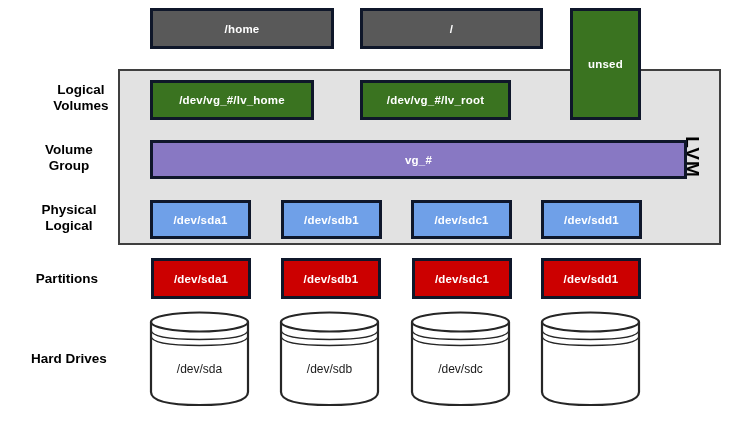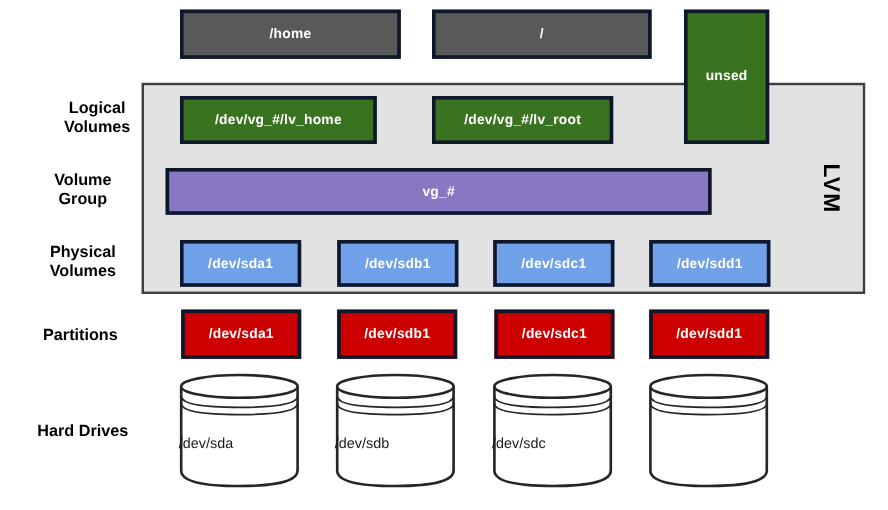--- a/index.html
+++ b/index.html
@@ -77,60 +77,60 @@
     position: absolute;
     width: 101px;
     height: 97px;
   }
   .drive svg { display: block; }
   .drive-label {
     position: absolute;
     left: 0;
     top: 52px;
     width: 101px;
-    text-align: left;
+    text-align: center;
     font-size: 12px;
     color: #1a1a1a;
     font-weight: normal;
   }
 </style>
 </head>
 <body>
 
 <div class="canvas">
 
 
   <div class="row-label" style="left:26px; top:82px; width:110px;">Logical
 Volumes</div>
 
   <div class="row-label" style="left:14px; top:142px; width:110px;">Volume
 Group</div>
 
   <div class="row-label" style="left:14px; top:202px; width:110px;">Physical
-Volumes</div>
+Logical</div>
 
   <div class="row-label" style="left:12px; top:271px; width:110px;">Partitions</div>
 
   <div class="row-label" style="left:14px; top:351px; width:110px;">Hard Drives</div>
 
   <div class="lvm-box">
     <div class="lvm-label">LVM</div>
   </div>
 
   <div class="block fs" style="left:150px; top:8px; width:184px; height:41px;">/home</div>
 
   <div class="block fs" style="left:360px; top:8px; width:183px; height:41px;">/</div>
 
   <div class="block lv" style="left:150px; top:80px; width:164px; height:40px;">/dev/vg_#/lv_home</div>
 
   <div class="block lv" style="left:570px; top:8px; width:71px; height:112px;">unsed</div>
 
   <div class="block lv" style="left:360px; top:80px; width:151px; height:40px;">/dev/vg_#/lv_root</div>
 
-  <div class="block vg" style="left:138px; top:140px; width:455px; height:39px;">vg_#</div>
+  <div class="block vg" style="left:150px; top:140px; width:537px; height:39px;">vg_#</div>
 
   <div class="block pv" style="left:150px; top:200px; width:101px; height:39px;">/dev/sda1</div>
 
   <div class="block pv" style="left:281px; top:200px; width:101px; height:39px;">/dev/sdb1</div>
 
   <div class="block pv" style="left:411px; top:200px; width:101px; height:39px;">/dev/sdc1</div>
 
   <div class="block pv" style="left:541px; top:200px; width:101px; height:39px;">/dev/sdd1</div>
 
   <div class="block part" style="left:151px; top:258px; width:100px; height:41px;">/dev/sda1</div>

